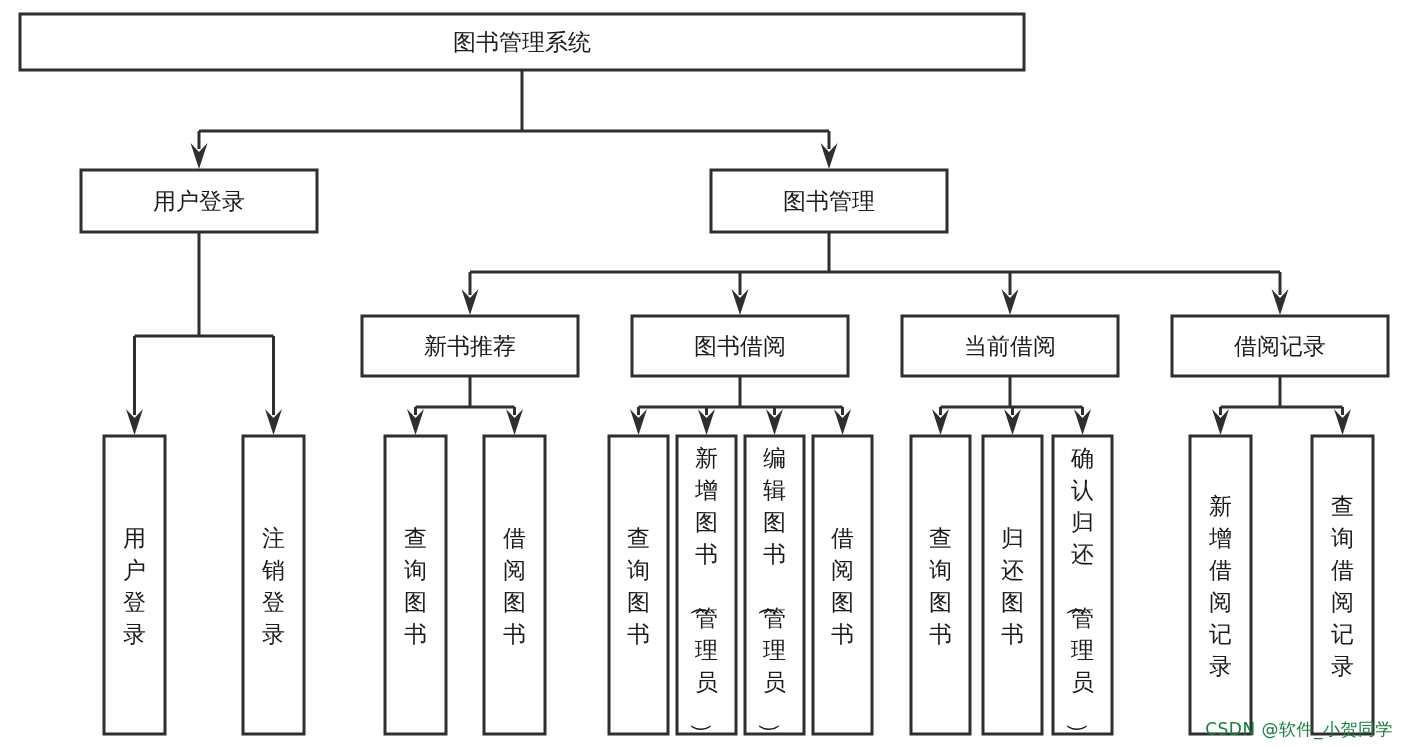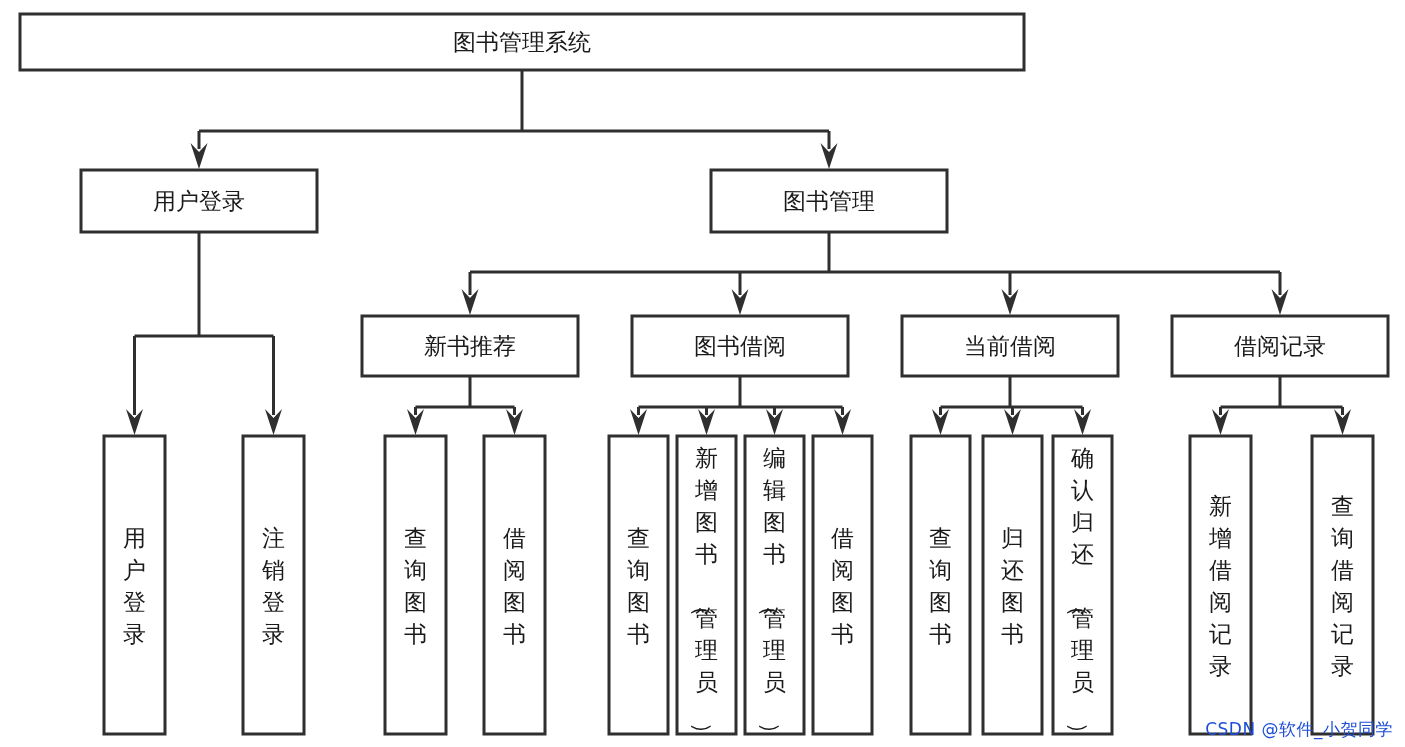--- a/index.html
+++ b/index.html
@@ -54,21 +54,21 @@
     font-size: 23px;
     fill: #1a1a1a;
     text-anchor: middle;
   }
   .watermark {
     position: absolute;
     right: 12px;
     bottom: 6px;
     font-family: "DejaVu Sans", "Liberation Sans", sans-serif;
     font-size: 17px;
-    color: #1d4ed8;
+    color: #15803d;
     letter-spacing: 0.5px;
     user-select: none;
     white-space: pre;
   }
 </style>
 </head>
 <body>
 
 <div id="diagram-root">
 

